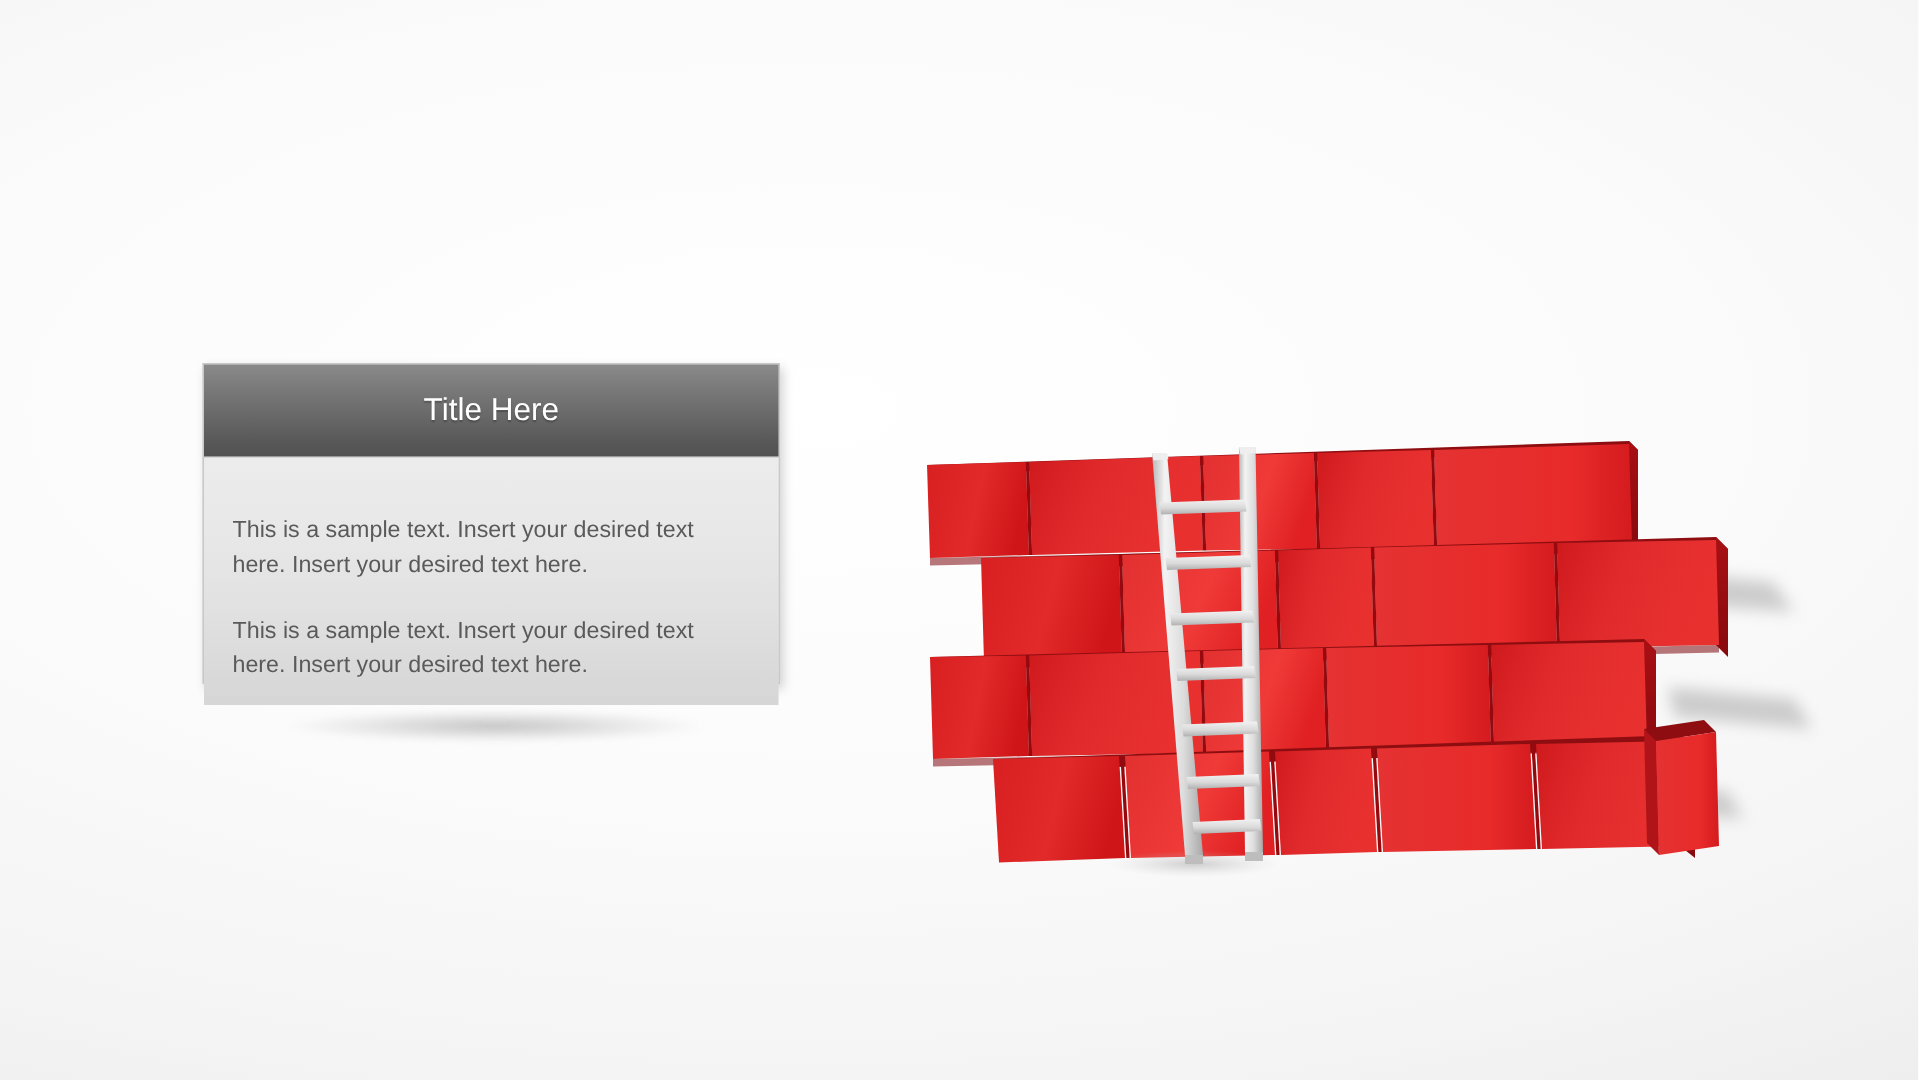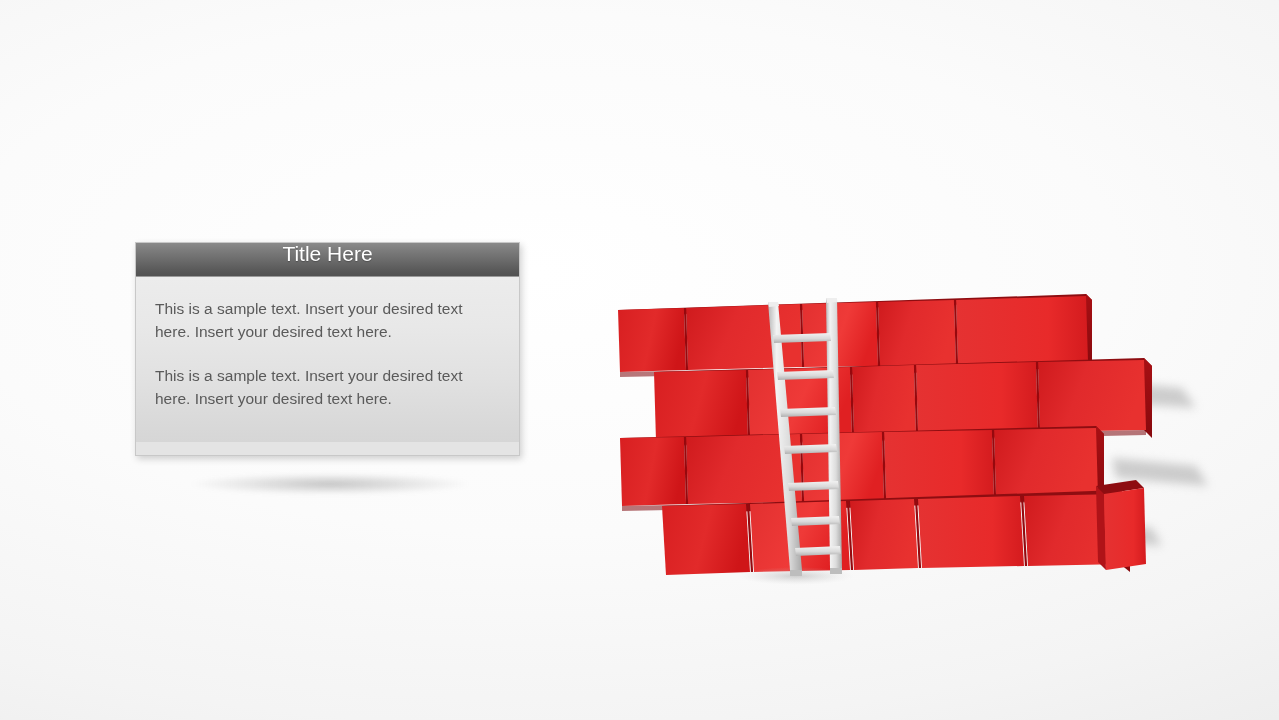--- a/index.html
+++ b/index.html
@@ -41,38 +41,38 @@
     left: 135px;
     top: 242px;
     width: 385px;
     height: 214px;
     box-sizing: border-box;
     border: 1px solid #c8c8c8;
     background: #e4e4e4;
     box-shadow: 2px 3px 7px rgba(0,0,0,0.18);
   }
   .card-header {
-    height: 34px;
+    height: 62px;
     box-sizing: border-box;
     background: linear-gradient(to bottom, #8a8a8a 0%, #7c7c7c 22%, #6b6b6b 52%, #565656 88%, #525252 100%);
     border-bottom: 1px solid #9a9a9a;
     display: flex;
-    align-items: flex-start;
+    align-items: center;
     justify-content: center;
   }
   .card-header-title {
     color: #ffffff;
     font-size: 21px;
     line-height: 1;
     text-shadow: 0 1px 1px rgba(0,0,0,0.25);
   }
   .card-body {
     height: 165px;
     box-sizing: border-box;
-    padding: 21px 20px 0 19px;
+    padding: 38px 20px 0 19px;
     background: linear-gradient(to bottom, #ececec 0%, #e8e8e8 30%, #e1e1e1 62%, #d9d9d9 88%, #d6d6d6 100%);
   }
   .card-para {
     margin: 0 0 22px 0;
     font-size: 15.5px;
     line-height: 22.5px;
     color: #5a5a5a;
   }
   .card-para:last-child { margin-bottom: 0; }
 

